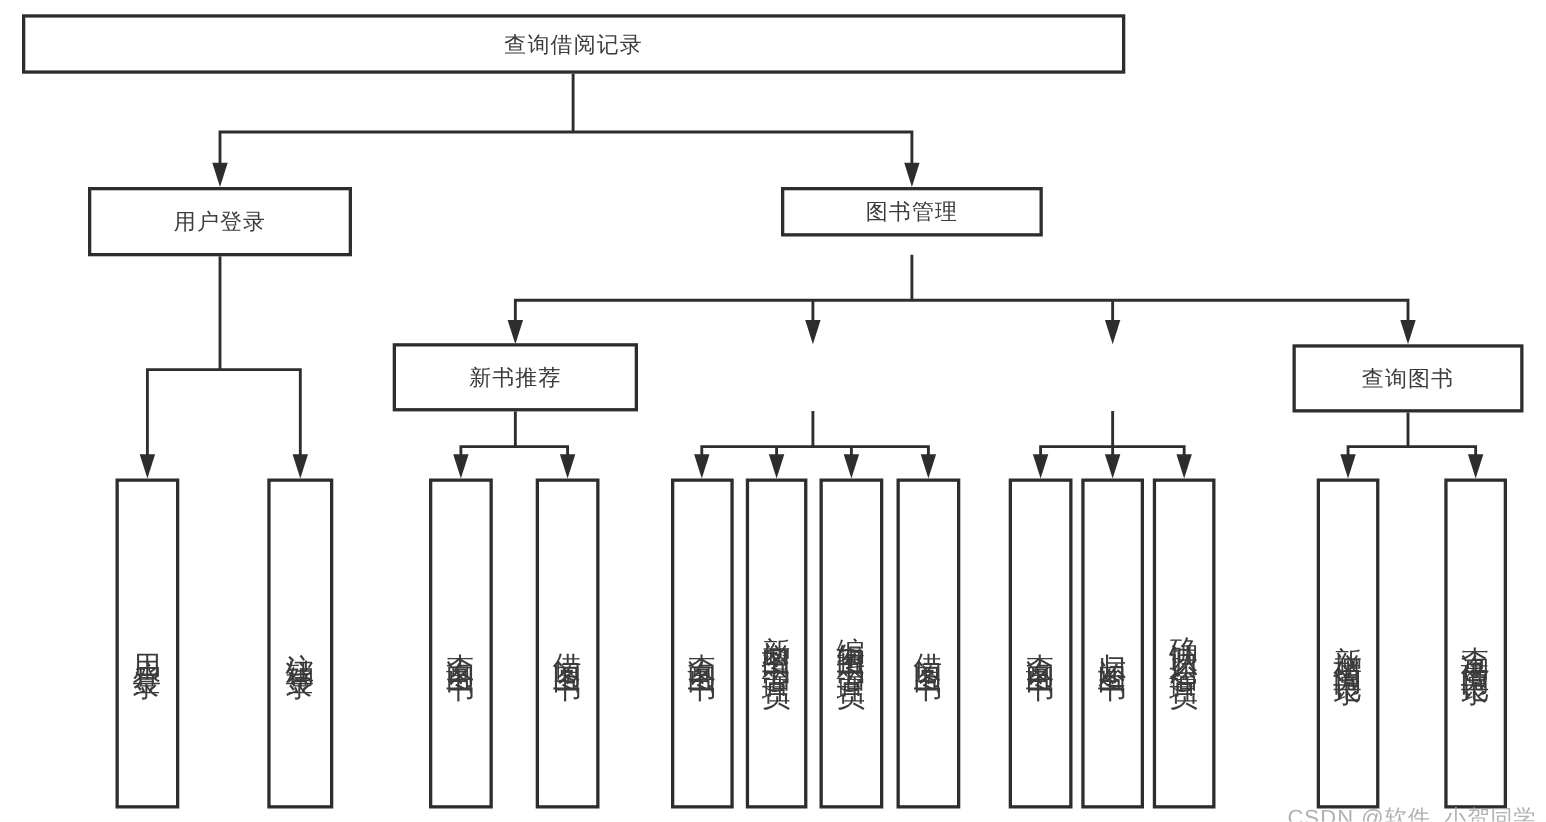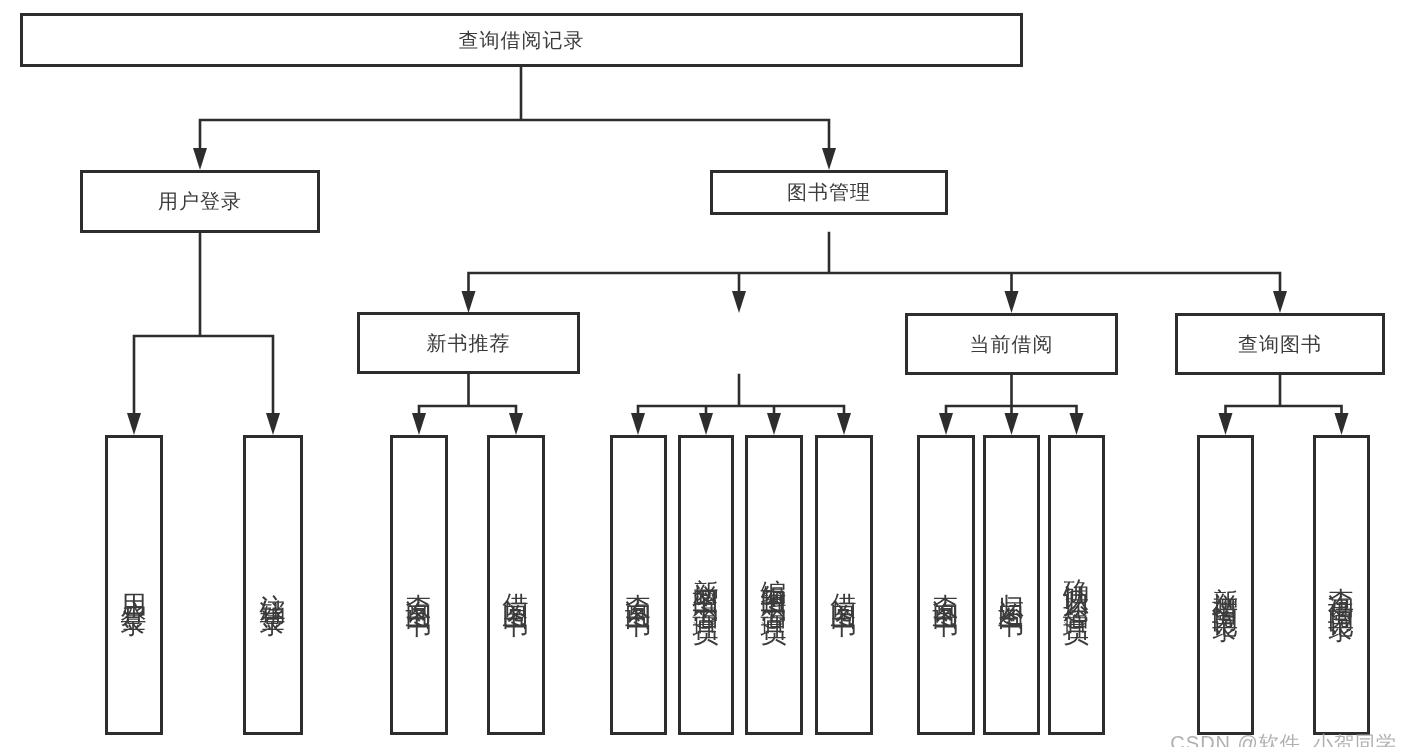--- a/index.html
+++ b/index.html
@@ -98,23 +98,20 @@
   <div class="box h-box" style="left:80px;top:170px;width:240px;height:63px;">
     <span>用户登录</span>
   </div>
   <div class="box h-box" style="left:710px;top:170px;width:238px;height:45px;">
     <span>图书管理</span>
   </div>
 
   <div class="box h-box" style="left:357px;top:312px;width:223px;height:62px;">
     <span>新书推荐</span>
   </div>
-  <div class="box h-box" style="left:905px;top:313px;width:213px;height:62px;">
-    <span>当前借阅</span>
-  </div>
   <div class="box h-box" style="left:1175px;top:313px;width:210px;height:62px;">
     <span>查询图书</span>
   </div>
 
   <div class="box v-box" style="left:105px;width:58px;">
     <span>用户登录</span>
   </div>
   <div class="box v-box" style="left:243px;width:60px;">
     <span>注销登录</span>
   </div>

